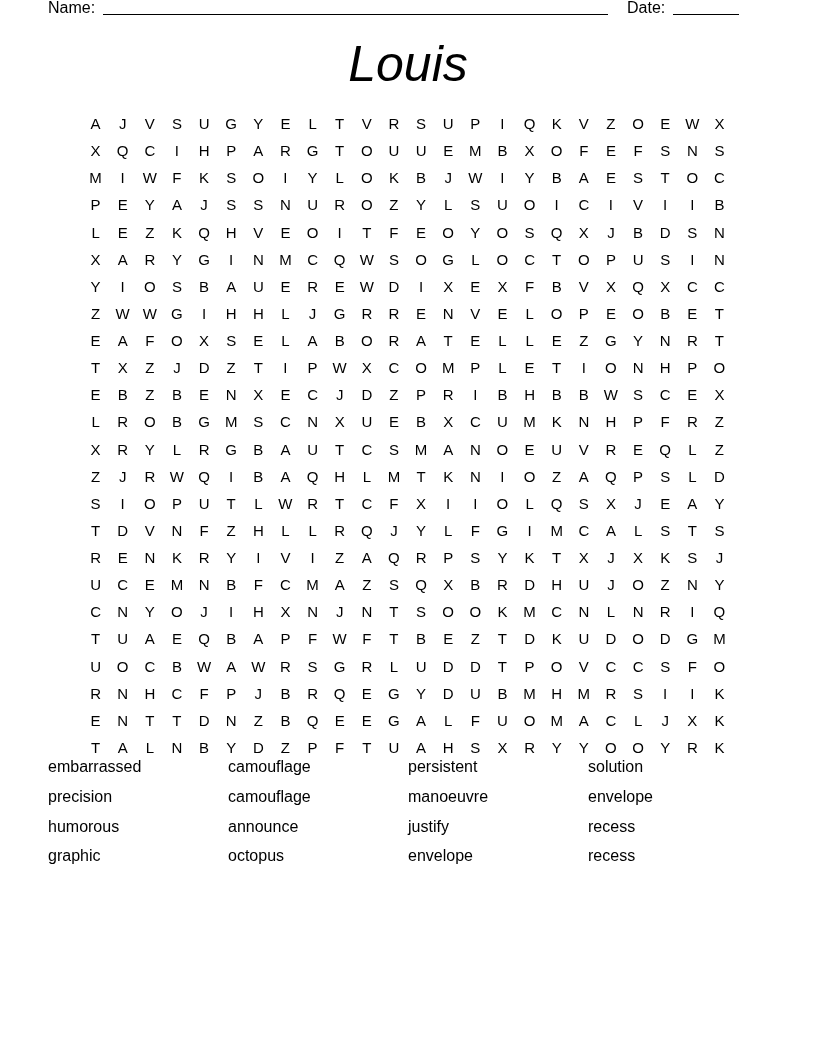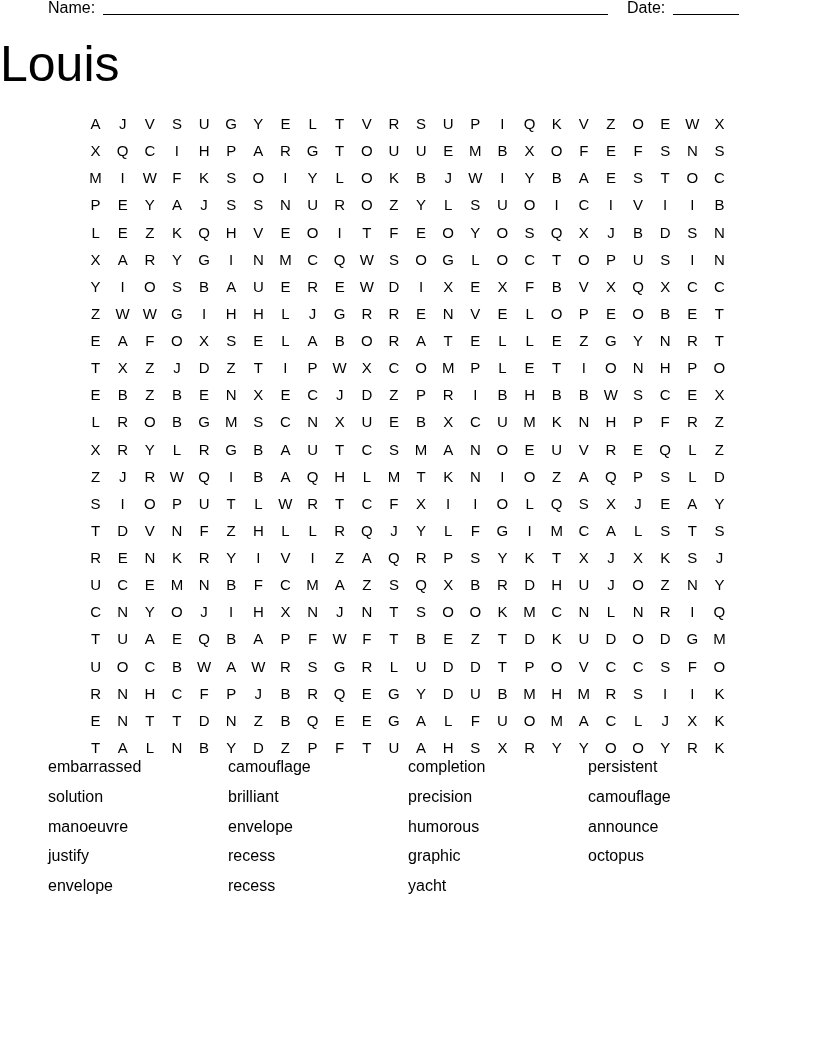--- a/index.html
+++ b/index.html
@@ -9,22 +9,22 @@
   }
   .header-line {
     position: absolute; top: -3px; left: 48px; width: 700px; height: 22px;
     font-size: 16px; line-height: 22px;
   }
   .header-line .name-label { position: absolute; left: 0; }
   .header-line .name-blank { position: absolute; left: 55px; top: 0; width: 505px; height: 17px; border-bottom: 1px solid #000; }
   .header-line .date-label { position: absolute; left: 579px; }
   .header-line .date-blank { position: absolute; left: 625px; top: 0; width: 66px; height: 17px; border-bottom: 1px solid #000; }
   .title {
-    position: absolute; top: 34px; left: 0; width: 816px; 
-    font-size: 50px; line-height: 60px;
+    position: absolute; top: 34px; left: 0; width: 816px; text-align: center;
+    font-size: 50px; line-height: 60px; font-style: italic;
   }
   .grid {
     position: absolute; left: 82px; top: 110px;
     display: grid;
     grid-template-columns: repeat(24, 27.13px);
     grid-auto-rows: 27.13px;
   }
   .cell {
     text-align: center; font-size: 15px; line-height: 27.13px;
   }
@@ -624,30 +624,27 @@
     <div class="cell">O</div>
     <div class="cell">O</div>
     <div class="cell">Y</div>
     <div class="cell">R</div>
     <div class="cell">K</div>
   </div>
 
 <div class="words" id="words">
     <div class="word">embarrassed</div>
     <div class="word">camouflage</div>
-    <div class="word">completion</div>
     <div class="word">persistent</div>
     <div class="word">solution</div>
-    <div class="word">brilliant</div>
     <div class="word">precision</div>
     <div class="word">camouflage</div>
     <div class="word">manoeuvre</div>
     <div class="word">envelope</div>
     <div class="word">humorous</div>
     <div class="word">announce</div>
     <div class="word">justify</div>
     <div class="word">recess</div>
     <div class="word">graphic</div>
     <div class="word">octopus</div>
     <div class="word">envelope</div>
     <div class="word">recess</div>
-    <div class="word">yacht</div>
   </div>
 
 </body></html>

